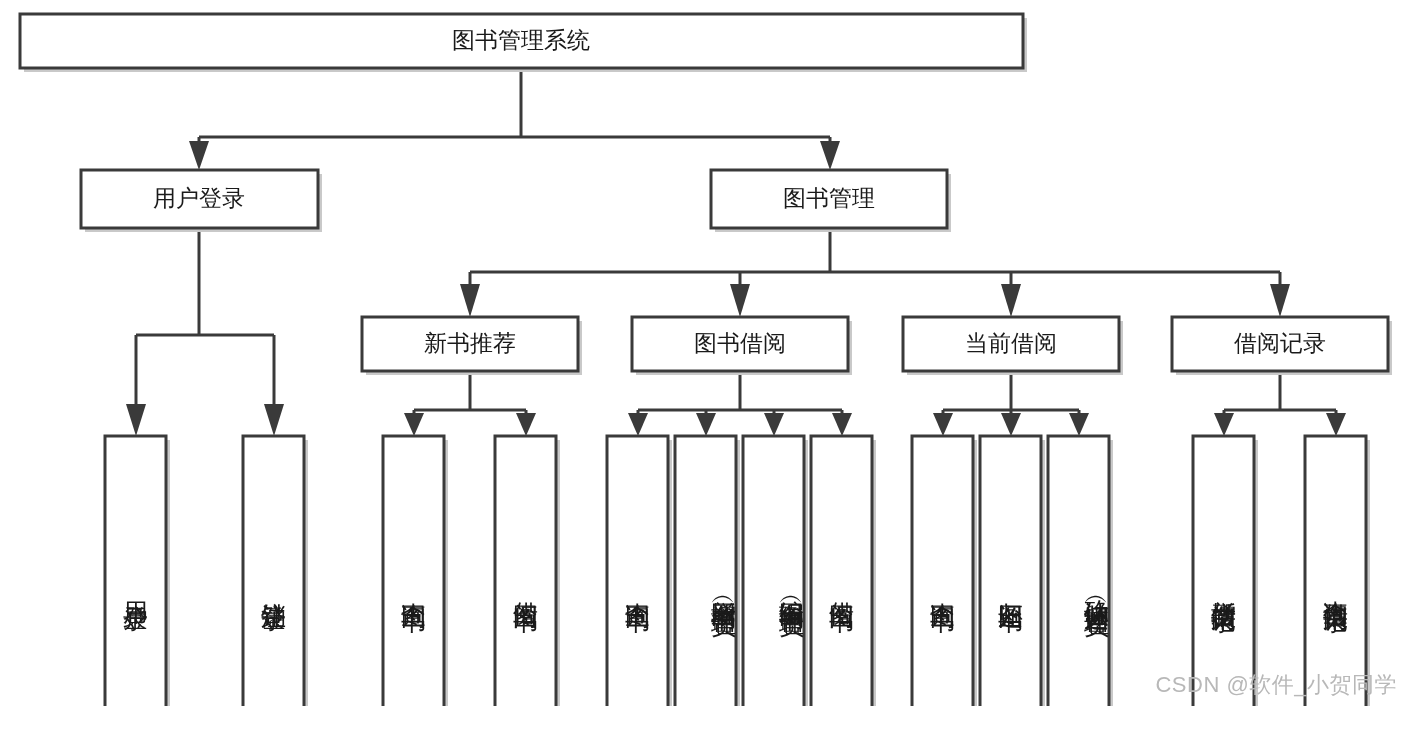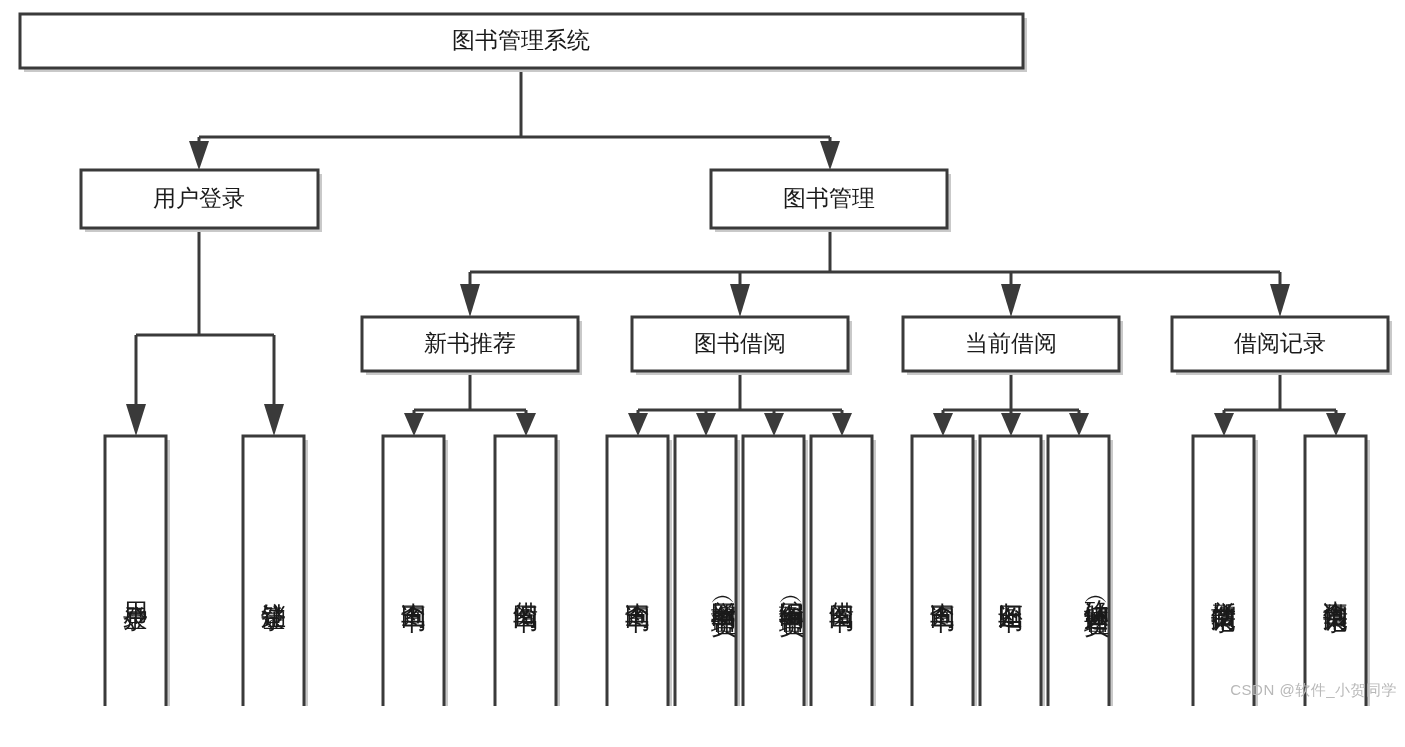--- a/index.html
+++ b/index.html
@@ -63,21 +63,21 @@
     align-items: center;
     justify-content: center;
     white-space: nowrap;
     pointer-events: none;
   }
   .watermark {
     position: absolute;
     right: 8px;
     bottom: 6px;
     font-family: "Liberation Sans", "DejaVu Sans", sans-serif;
-    font-size: 15px;
+    font-size: 22px;
     color: #b8b8b8;
     letter-spacing: 0.5px;
     white-space: nowrap;
   }
 </style>
 </head>
 <body>
 
 <div id="diagram-root">
 

